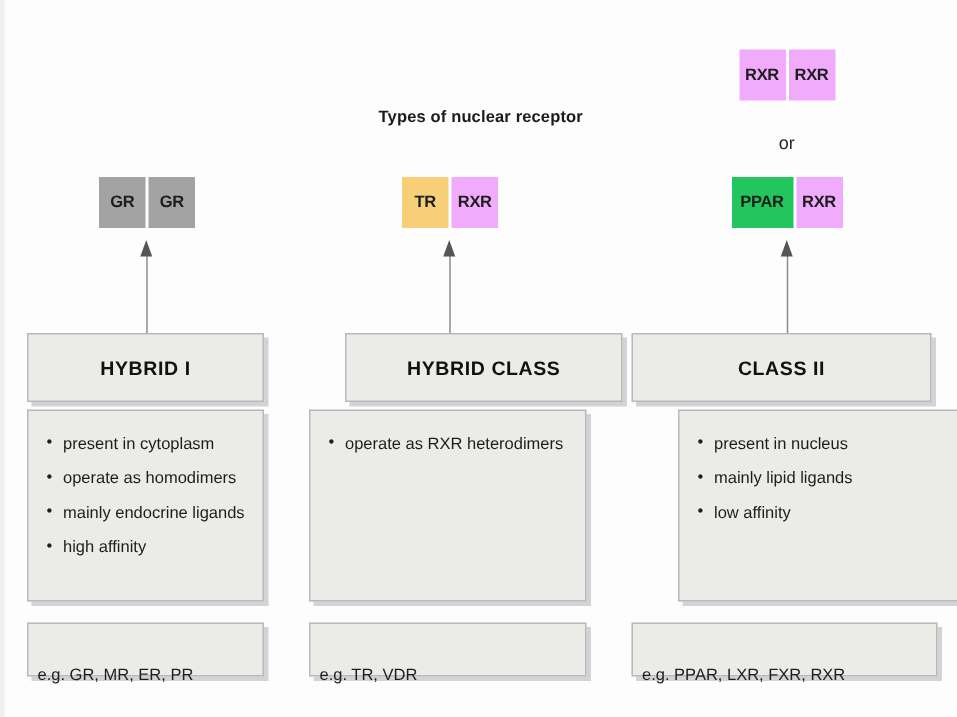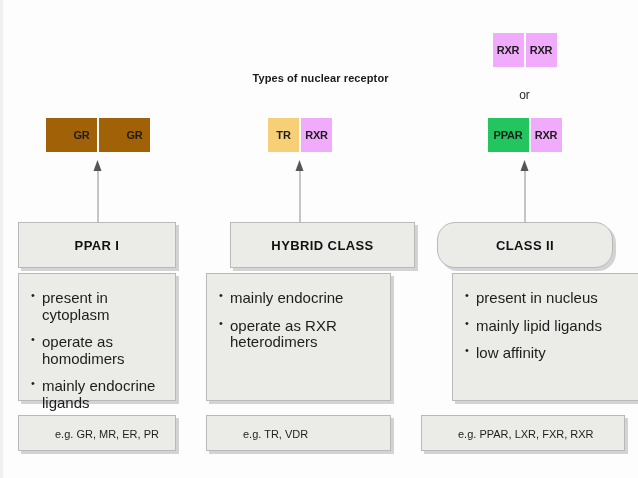--- a/index.html
+++ b/index.html
@@ -42,21 +42,21 @@
     transform:translateX(-50%);
   }
   .receptor{
     width:31px;height:34px;
     display:flex;align-items:center;justify-content:center;
     font-size:11px;font-weight:bold;
     color:#1d1d1d;
     letter-spacing:-.2px;
   }
   .receptor.wide{width:41px;}
-  .r-pink{background:#a16207;padding-left:20px;}
+  .r-pink{background:#a3a3a3;}
   .r-gold{background:#f7cf76;}
   .r-orange{background:#f0abfc;}
   .r-blue{background:#22c55e;}
 
   .or-label{
     position:absolute;
     left:50%;transform:translateX(-50%);
     top:88px;
     font-size:12px;color:#2a2a2a;
   }
@@ -92,37 +92,37 @@
     height:45px;
     display:flex;align-items:center;justify-content:center;
     font-size:13px;font-weight:bold;color:#111;
     letter-spacing:.4px;
   }
   .box-body{
     padding:16px 0 0 12px;
   }
   .bullet-list{margin:0;padding:0;list-style:none;}
   .bullet-list li{
-    font-size:15px;
+    font-size:11px;
     color:#1d1d1d;
     line-height:1.1;
     margin-bottom:11px;
     padding-left:11px;
     position:relative;
   }
   .bullet-list li::before{
     content:"\2022";
     position:absolute;left:0;top:-1px;
     font-size:11px;color:#1d1d1d;
   }
   .box-example{
     height:36px;
     display:flex;align-items:center;
-    padding-left:36px;
-    font-size:11px;color:#1d1d1d;
+    padding-left:6px;
+    font-size:11px;color:#1d1d1d;margin-top:16px;
   }
 </style>
 </head>
 <body>
 
 <div class="page-frame">
 
   <div class="diagram-title">Types of nuclear receptor</div>
 
   <div class="column" id="col-class-i">
@@ -131,21 +131,21 @@
       <div class="receptor r-pink">GR</div>
       <div class="receptor r-pink">GR</div>
     </div>
 
     <div class="arrow" style="top:160px;height:70px;">
       <div class="shaft"></div>
         <div class="head"></div>
     </div>
 
     <div class="box" style="left:0;top:222px;width:158px;height:46px;">
-      <div class="box-header">PPAR I</div>
+      <div class="box-header">HYBRID I</div>
     </div>
 
     <div class="box" style="left:0;top:273px;width:158px;height:128px;">
       <div class="box-body">
         <ul class="bullet-list">
           <li>present in cytoplasm</li>
           <li>operate as homodimers</li>
           <li>mainly endocrine ligands</li>
           <li>high affinity</li>
         </ul>
@@ -169,21 +169,20 @@
         <div class="head"></div>
     </div>
 
     <div class="box" style="left:0;top:222px;width:185px;height:46px;margin-left:24px;">
       <div class="box-header">HYBRID CLASS</div>
     </div>
 
     <div class="box" style="left:0;top:273px;width:185px;height:128px;">
       <div class="box-body">
         <ul class="bullet-list">
-          <li>mainly endocrine</li>
           <li>operate as RXR heterodimers</li>
         </ul>
       </div>
     </div>
 
     <div class="box" style="left:0;top:415px;width:185px;height:36px;">
       <div class="box-example">e.g. TR, VDR</div>
     </div>
   </div>
 
@@ -199,21 +198,21 @@
     <div class="dimer" style="top:118px;">
       <div class="receptor wide r-blue">PPAR</div>
       <div class="receptor r-orange">RXR</div>
     </div>
 
     <div class="arrow" style="top:160px;height:70px;">
       <div class="shaft"></div>
         <div class="head"></div>
     </div>
 
-    <div class="box" style="left:16px;top:222px;width:176px;height:46px;border-radius:18px;">
+    <div class="box" style="left:0;top:222px;width:200px;height:46px;">
       <div class="box-header">CLASS II</div>
     </div>
 
     <div class="box" style="left:0;top:273px;width:204px;height:128px;margin-left:31px;">
       <div class="box-body">
         <ul class="bullet-list">
           <li>present in nucleus</li>
           <li>mainly lipid ligands</li>
           <li>low affinity</li>
         </ul>

